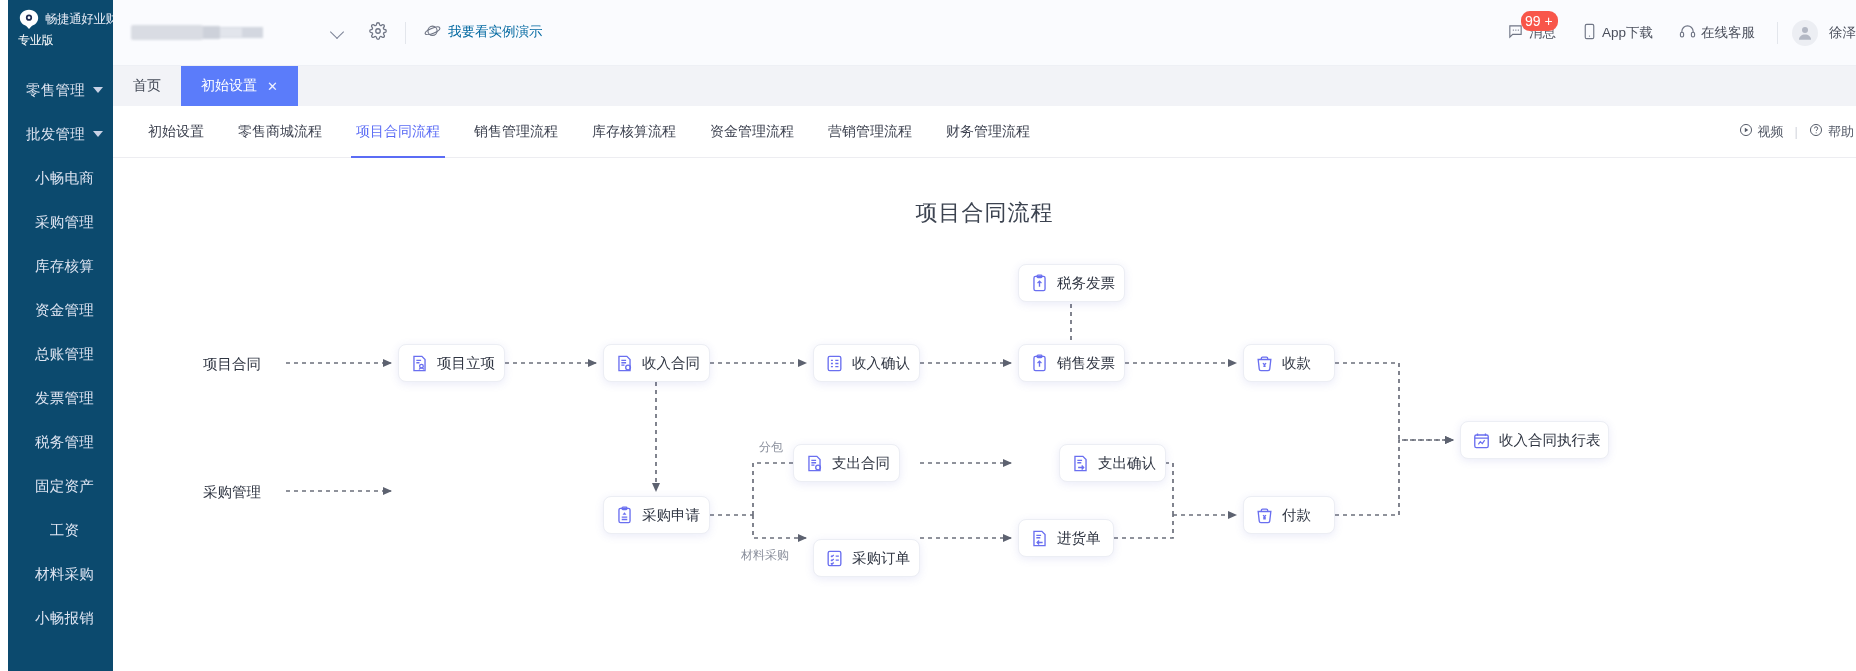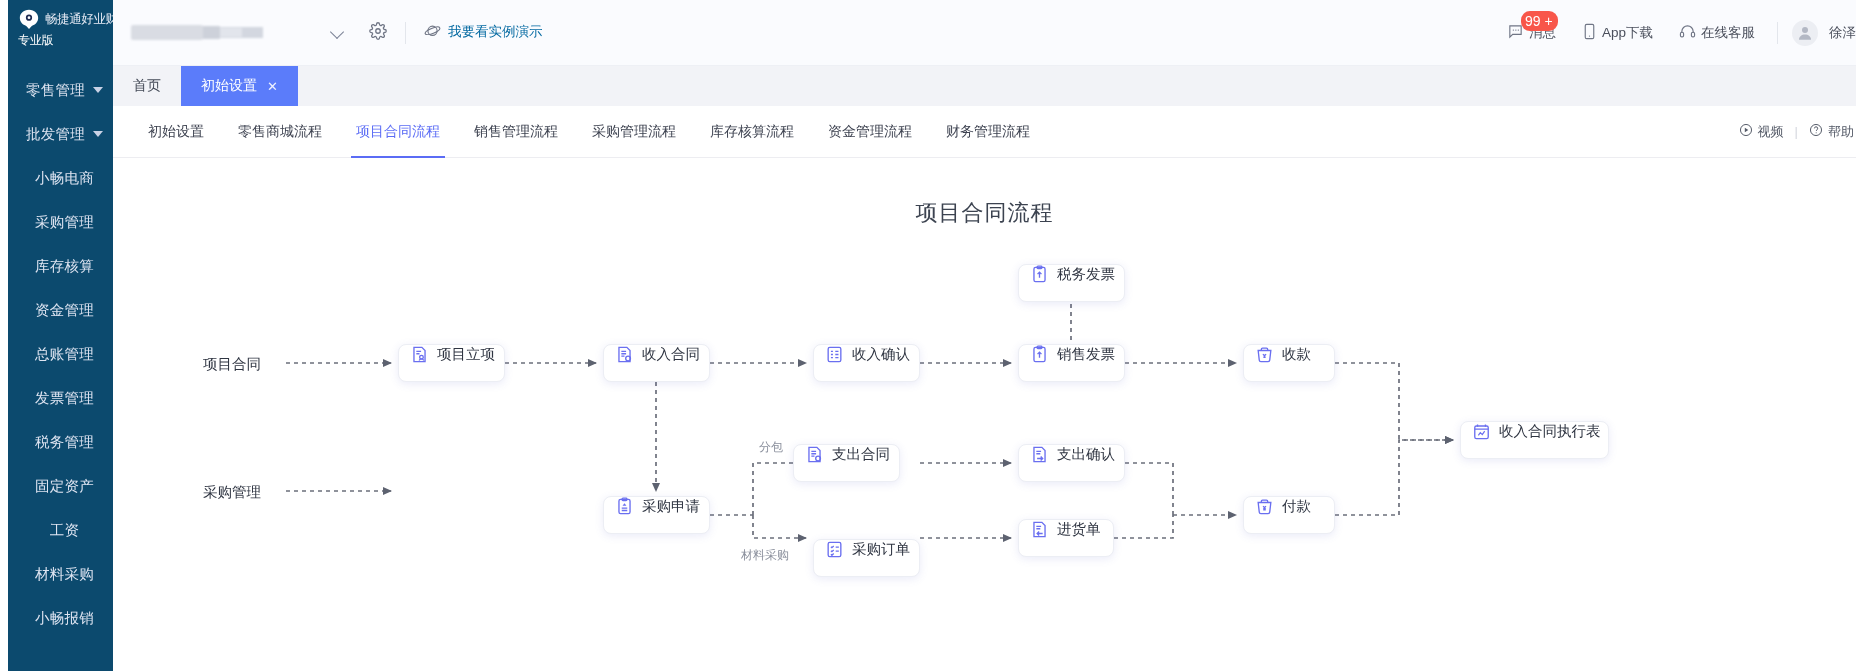--- a/index.html
+++ b/index.html
@@ -128,21 +128,21 @@
 
   .row-label {
     position:absolute; font-size:14.5px; color:#2f3542; white-space:nowrap;
   }
   .edge-label {
     position:absolute; font-size:12px; color:#8a8f9c; white-space:nowrap;
   }
 
   .node {
     position:absolute; height: 38px; border:1px solid #eceef4; border-radius:8px;
-    background:#fff; display:flex; gap:8px;
+    background:#fff; display:flex; align-items:center; gap:8px;
     padding: 0 14px 0 11px; cursor:pointer;
     box-shadow: 0 2px 8px rgba(90,104,200,.13);
     white-space:nowrap;
   }
   .node .label { font-size:14.5px; color:#2f3542; }
   .node .nicon { width:19px;height:19px; flex:0 0 19px; display:flex;align-items:center;justify-content:center; }
 </style>
 </head>
 <body>
 
@@ -298,27 +298,27 @@
       <div class="subnav-item">
         <span>零售商城流程</span>
         </div>
       <div class="subnav-item active">
         <span>项目合同流程</span>
         </div>
       <div class="subnav-item">
         <span>销售管理流程</span>
         </div>
       <div class="subnav-item">
-        <span>采购管理流程</span>
-        </div>
-      <div class="subnav-item">
         <span>库存核算流程</span>
         </div>
       <div class="subnav-item">
         <span>资金管理流程</span>
+        </div>
+      <div class="subnav-item">
+        <span>营销管理流程</span>
         </div>
       <div class="subnav-item">
         <span>财务管理流程</span>
         </div>
     </div>
     <div class="subnav-right">
       <span class="snr-link">
         <span>
           <svg width="14" height="14" viewBox="0 0 24 24" fill="none" stroke="#555b68" stroke-width="1.7">
             <circle cx="12" cy="12" r="9.5"></circle>
@@ -497,21 +497,21 @@
         <span class="nicon">
           <svg width="19" height="19" viewBox="0 0 24 24" fill="none" stroke="#6a6ff0" stroke-width="1.7">
             <path d="M5 3h10l4 4v14H5z"></path>
               <path d="M8 8h6M8 11h6M8 14h4"></path>
             <circle cx="16.5" cy="17" r="3"></circle>
           </svg>
         </span>
         <span class="label">支出合同</span>
       </div>
 
-      <div class="node" style="left:905px; top:286px; width:107px;">
+      <div class="node" style="left:946px; top:286px; width:107px;">
         <span class="nicon">
           <svg width="19" height="19" viewBox="0 0 24 24" fill="none" stroke="#6a6ff0" stroke-width="1.7">
             <path d="M5 3h10l4 4v14H5z"></path>
               <path d="M8 8h6M8 11h5"></path>
             <path d="M9 17h7M13.5 14.5L16 17l-2.5 2.5"></path>
           </svg>
         </span>
         <span class="label">支出确认</span>
       </div>
 

